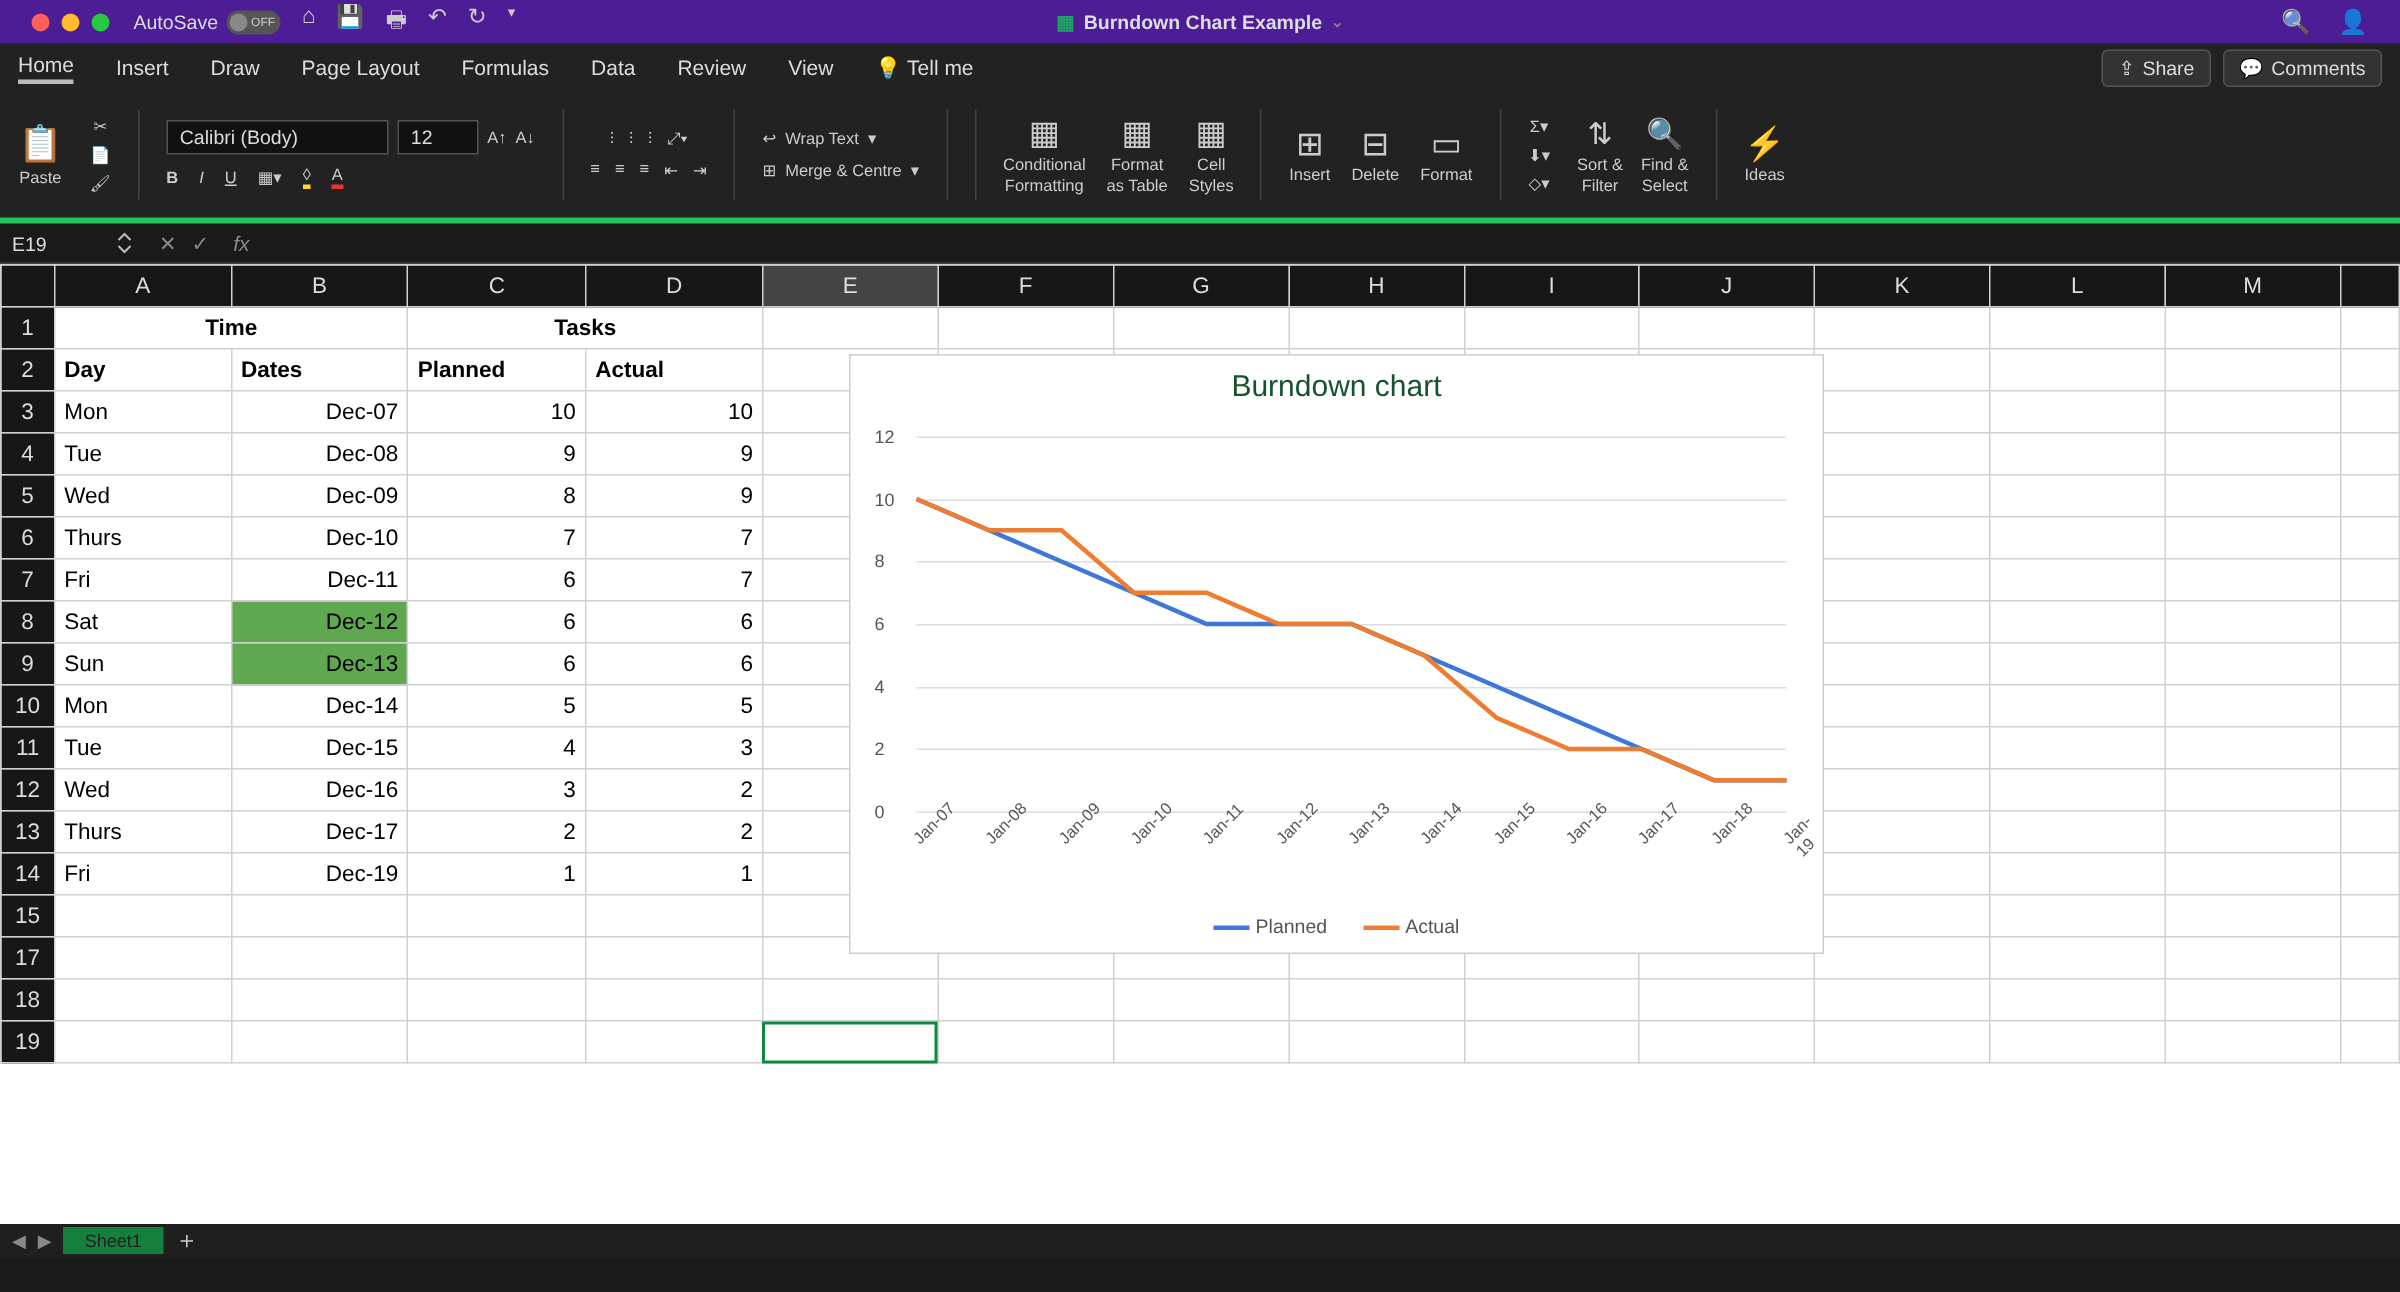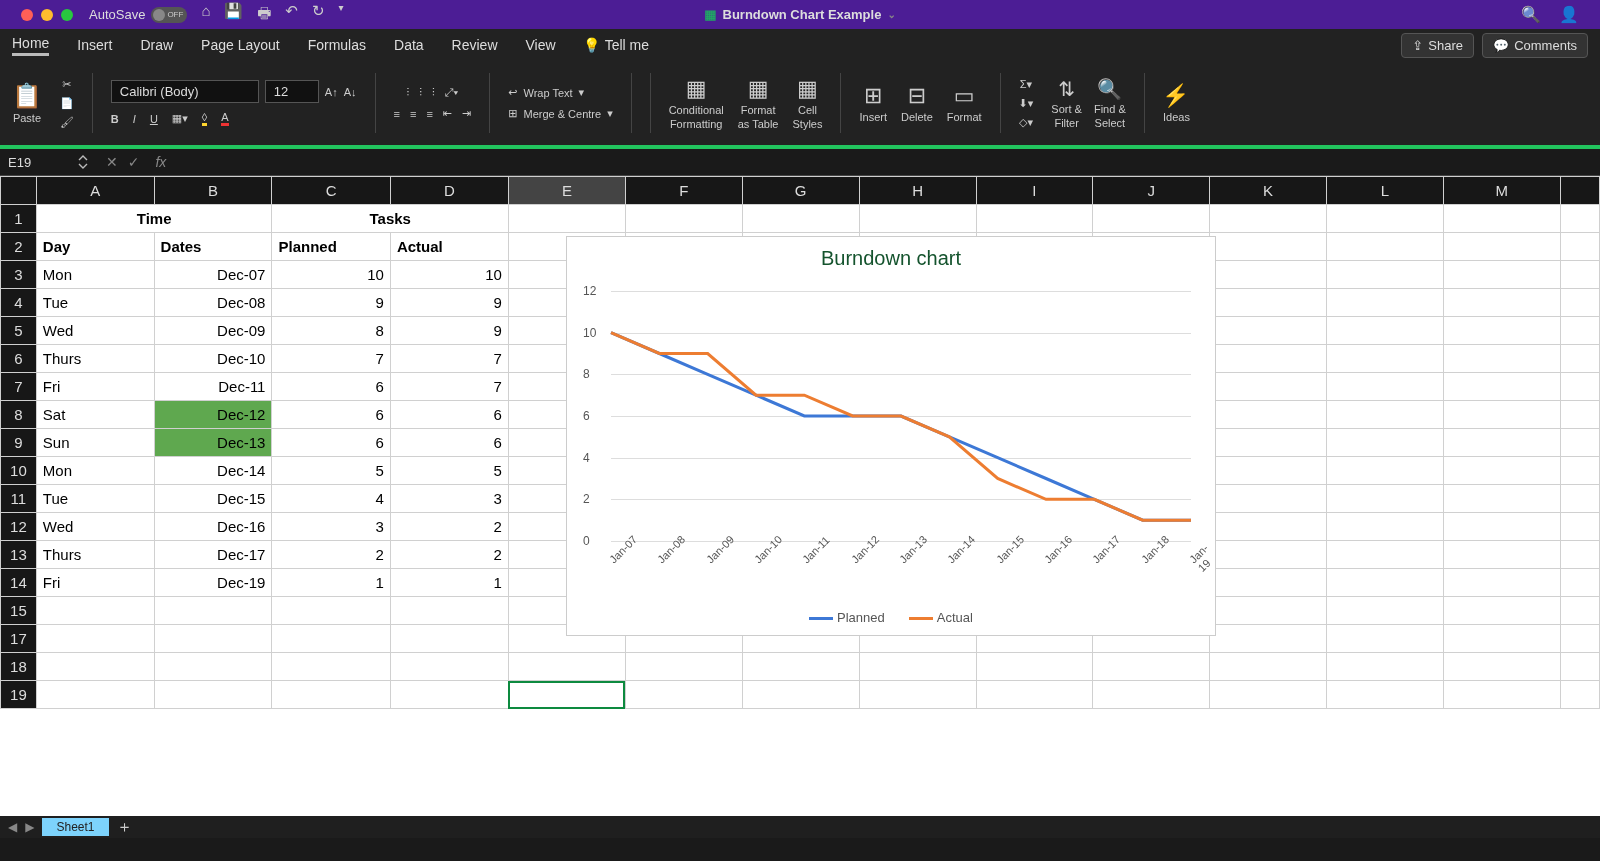--- a/index.html
+++ b/index.html
@@ -40,21 +40,21 @@
   .activecol{background:#444!important;color:#fff;}
   .chart{position:absolute;left:566px;top:60px;width:648px;height:398px;background:#fff;border:1px solid #ccc;}
   .chart-title{text-align:center;font-size:20px;color:#14532d;padding:10px 0 4px;}
   .plot{position:absolute;left:44px;top:54px;width:580px;height:250px;}
   .grid-line{position:absolute;left:0;width:100%;border-top:1px solid #ddd;}
   .ytick{position:absolute;left:16px;font-size:12px;color:#555;transform:translateY(-50%);}
   .xtick{position:absolute;font-size:11px;color:#555;transform:rotate(-45deg);transform-origin:top left;}
   .legend{position:absolute;bottom:10px;left:0;width:100%;display:flex;justify-content:center;gap:24px;font-size:13px;color:#555;}
   .lswatch{display:inline-block;width:24px;height:3px;vertical-align:middle;margin-right:4px;}
   .statusbar{height:22px;background:#1f1f1f;display:flex;align-items:center;padding:0 8px;gap:8px;}
-  .sheettab{background:#7dd3fc;color:#222;font-size:12px;padding:2px 14px;}
+  .sheettab{background:#15803d;color:#222;font-size:12px;padding:2px 14px;}
   .addtab{color:#ccc;font-size:16px;}
   .arrow{color:#888;font-size:12px;}
 </style>
 </head>
 <body>
 
 <div class="titlebar">
   <div class="dotset">
     <div class="dot" style="background:#ff5f57"></div>
     <div class="dot" style="background:#febc2e"></div>

